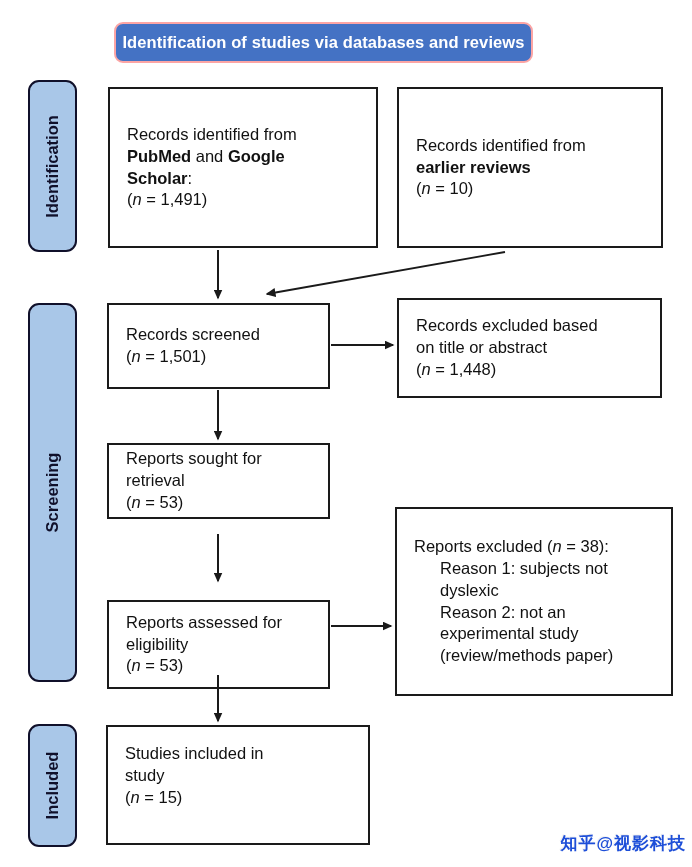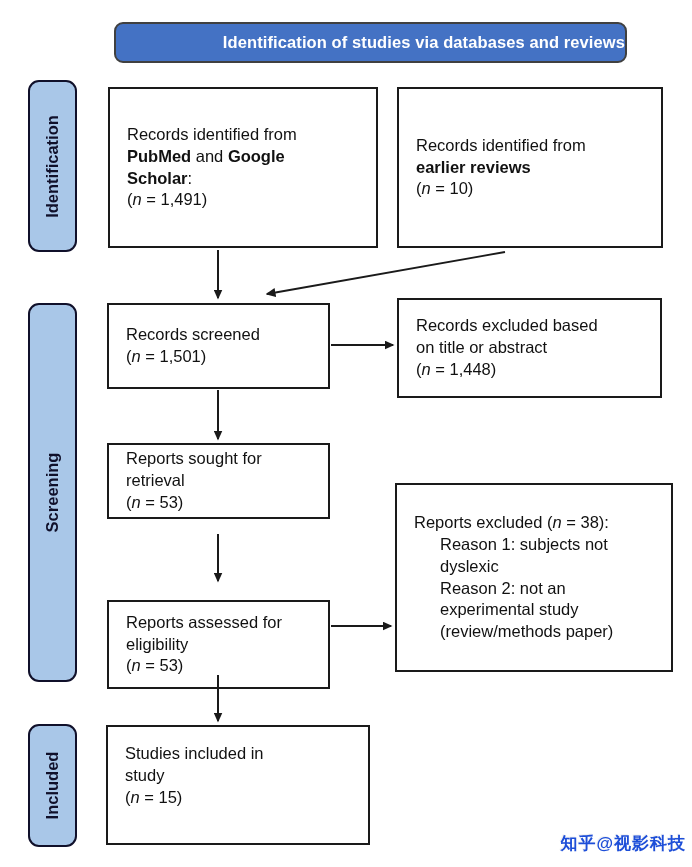--- a/index.html
+++ b/index.html
@@ -10,27 +10,27 @@
     position: relative;
     width: 692px;
     height: 867px;
     background: #ffffff;
     overflow: hidden;
   }
 
   .banner {
     position: absolute;
     left: 114px; top: 22px;
-    width: 513px; height: 41px;
+    width: 419px; height: 41px;
     background: #4472c4;
-    border: 2px solid #404040;
+    border: 2px solid #fca5a5;
     border-radius: 9px;
     display: flex;
     align-items: center;
-    justify-content: flex-end;
+    justify-content: center;
     color: #ffffff;
     font-weight: 700;
     font-size: 16.5px;
     letter-spacing: 0.1px;
   }
 
   .stage {
     position: absolute;
     left: 28px;
     width: 49px;
@@ -64,21 +64,21 @@
     line-height: 1.32;
     color: #111111;
   }
   .fbox .indent { padding-left: 26px; }
 
   .box-identified-db      { left: 108px; top: 87px;  width: 270px; height: 161px; }
   .box-identified-reviews { left: 397px; top: 87px;  width: 266px; height: 161px; }
   .box-screened           { left: 107px; top: 303px; width: 223px; height: 86px; }
   .box-excluded-title     { left: 397px; top: 298px; width: 265px; height: 100px; }
   .box-sought             { left: 107px; top: 443px; width: 223px; height: 76px; }
-  .box-excluded-reports   { left: 395px; top: 483px; width: 278px; height: 189px; justify-content: center; }
+  .box-excluded-reports   { left: 395px; top: 507px; width: 278px; height: 189px; justify-content: center; }
   .box-assessed           { left: 107px; top: 600px; width: 223px; height: 89px; }
   .box-included           { left: 106px; top: 725px; width: 264px; height: 120px; justify-content: flex-start; padding-top: 16px; }
 
   .arrows {
     position: absolute;
     left: 0; top: 0;
     width: 692px; height: 867px;
     pointer-events: none;
   }
 

